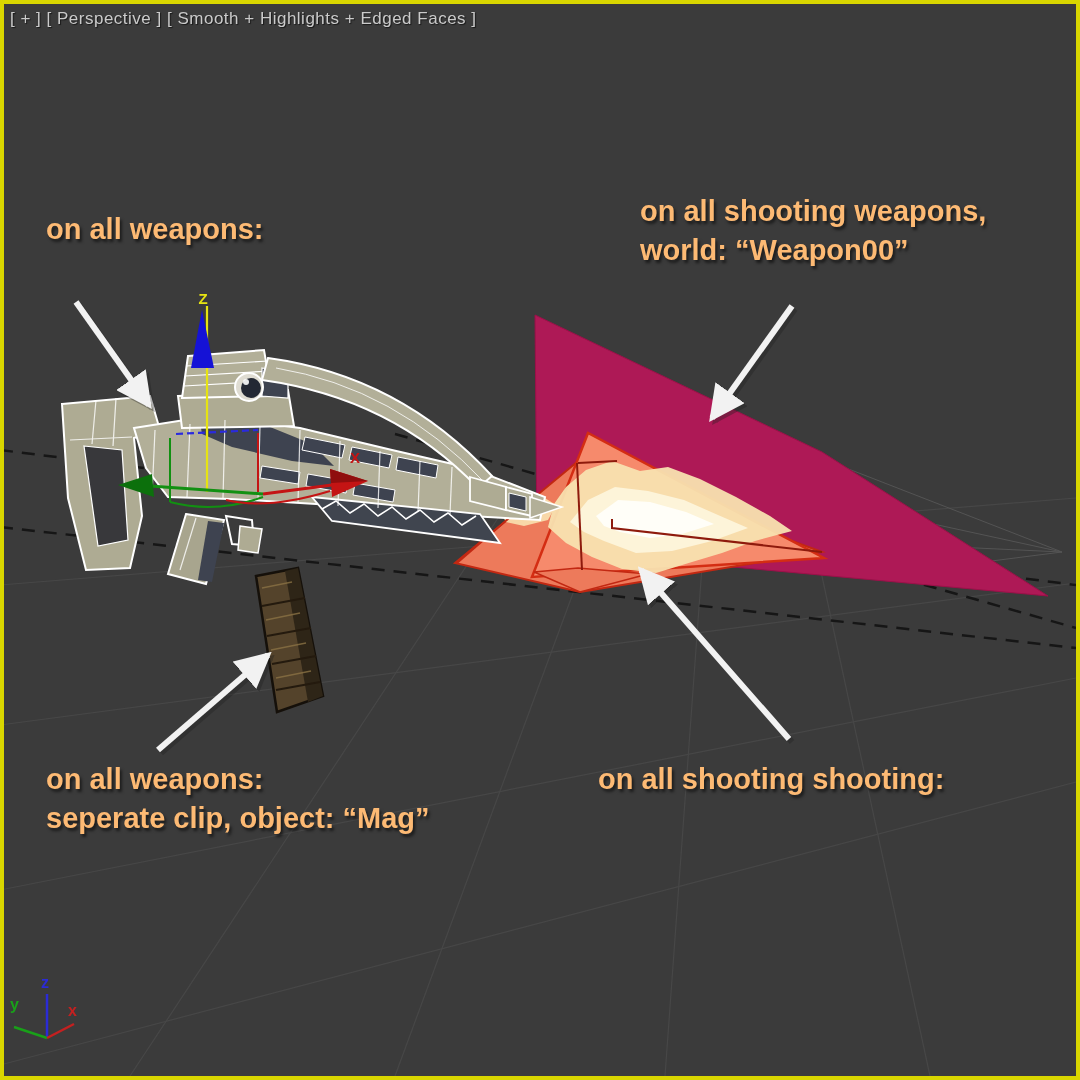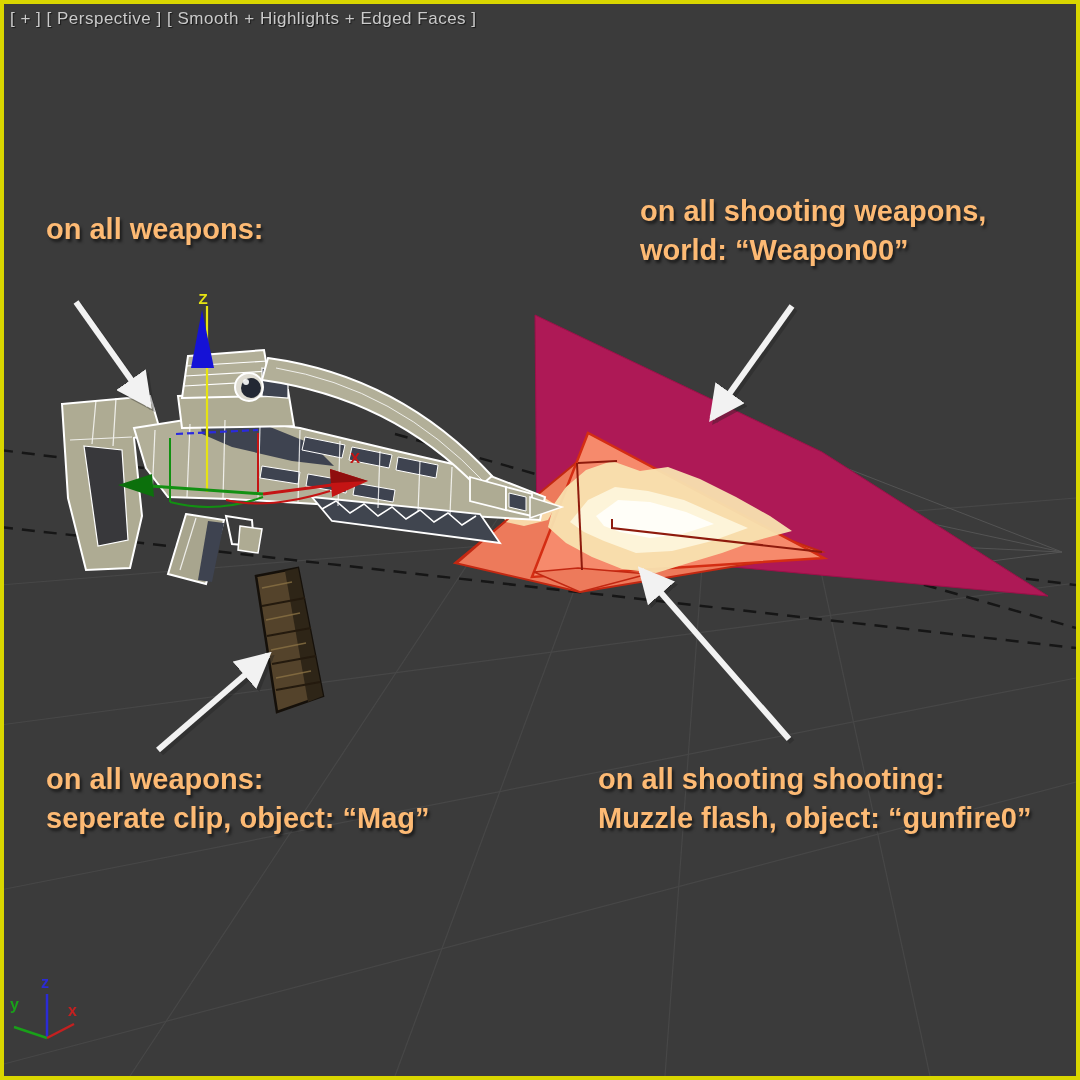--- a/index.html
+++ b/index.html
@@ -213,17 +213,16 @@
   <div class="annotation ann-top-right">
     <div>on all shooting weapons,</div>
     <div>world: “Weapon00”</div>
   </div>
   <div class="annotation ann-bottom-left">
     <div>on all weapons:</div>
     <div>seperate clip, object: “Mag”</div>
   </div>
   <div class="annotation ann-bottom-right">
     <div>on all shooting shooting:</div>
-    <div>Muzzle flash, object: “gunfire0”</div>
   </div>
 
   <div class="border-overlay"></div>
 </div>
 
 </body></html>

